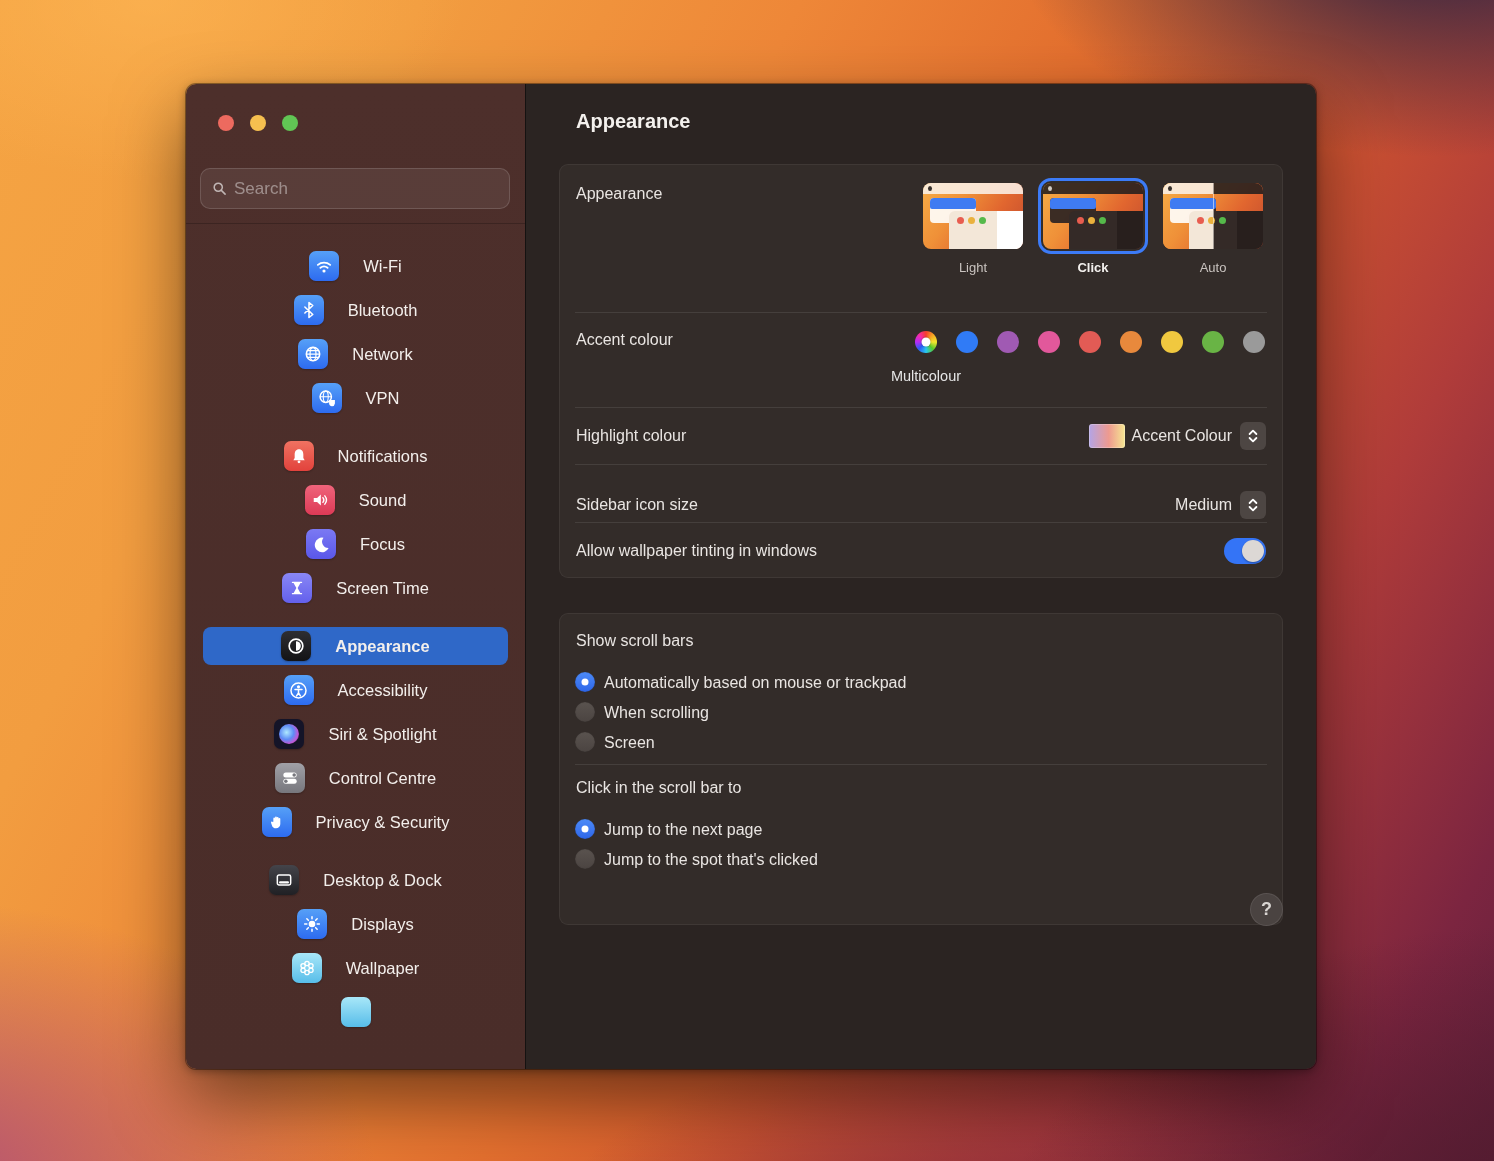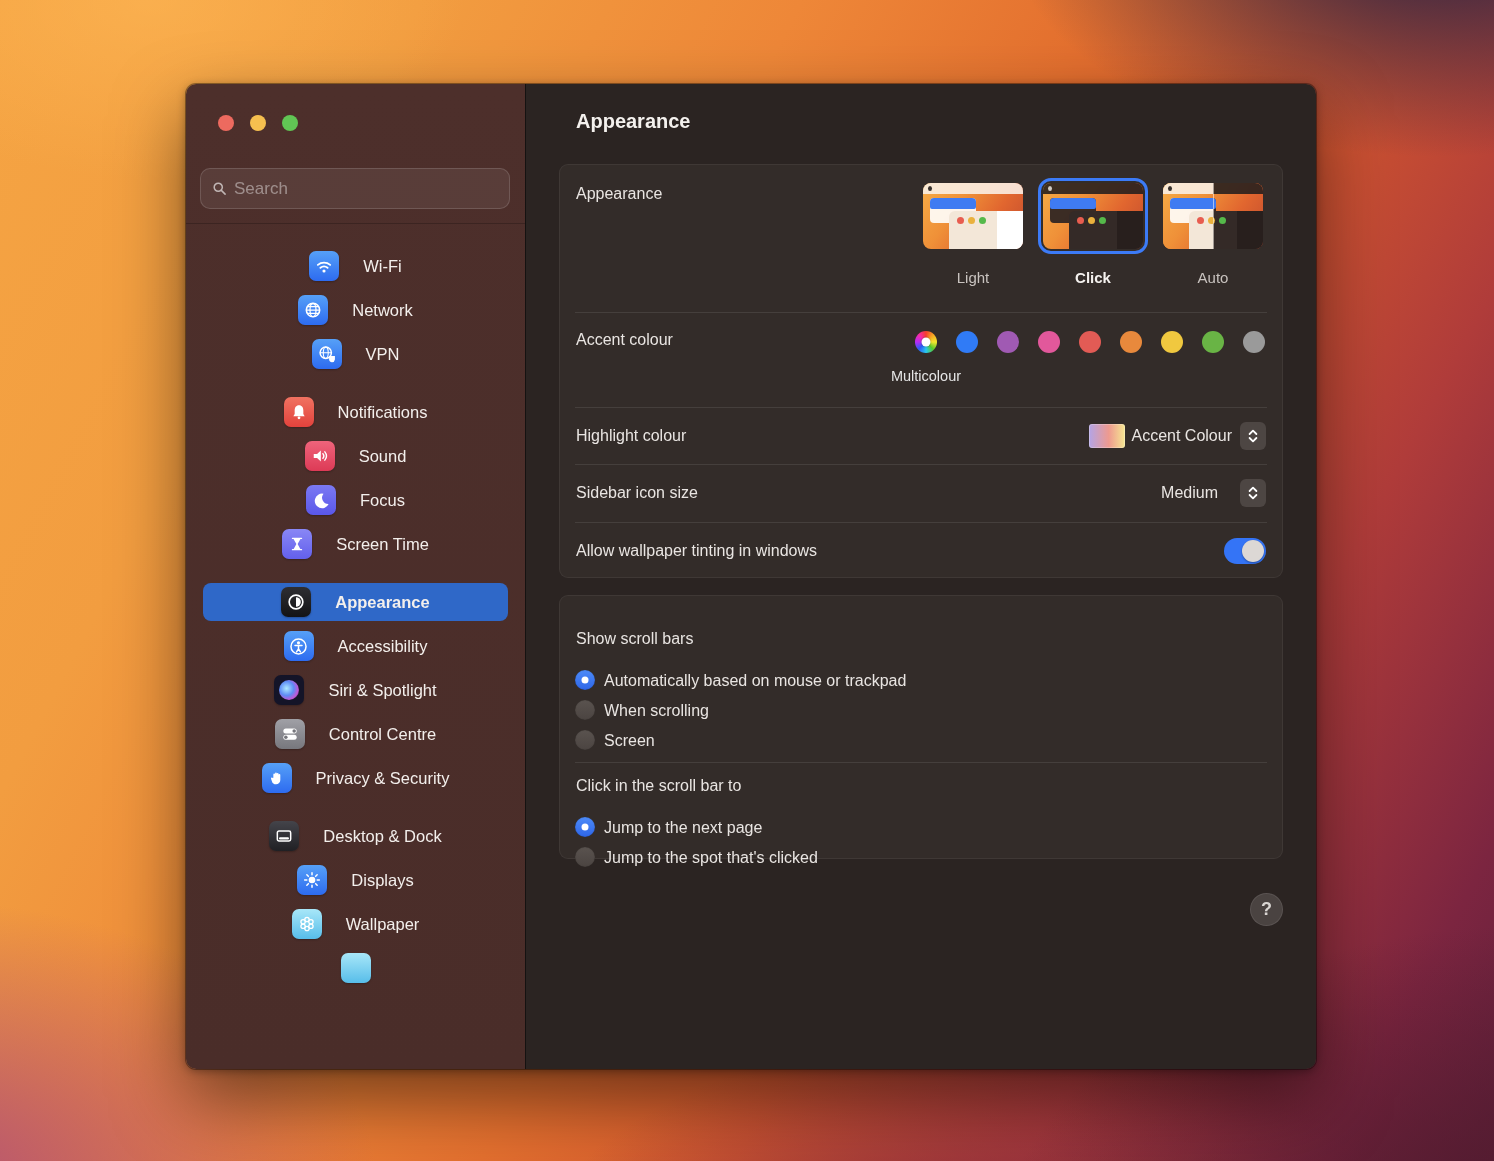--- a/index.html
+++ b/index.html
@@ -81,33 +81,33 @@
     flex:1; background:#2b2422; position:relative;
     border-left:1px solid rgba(0,0,0,.5);
   }
   .main-title { position:absolute; left:50px; top:26px; font-size:20px; font-weight:700; color:#f4f1ee; }
 
   .gbox {
     position:absolute; left:33px; width:724px;
     background:#332c29; border:1px solid rgba(255,255,255,.06); border-radius:9px;
   }
   .gbox1 { top:80px; height:414px; }
-  .gbox2 { top:511px; height:264px; padding:32px 15px; }
+  .gbox2 { top:529px; height:312px; padding:16px 15px; }
 
   .sep { position:absolute; left:15px; right:15px; height:1px; background:rgba(255,255,255,.09); }
 
   .row-label { font-size:16px; color:#e9e5e2; }
   .abs-label { position:absolute; left:16px; }
 
   
   .thumbs { position:absolute; right:14px; top:13px; display:flex; gap:10px; }
   .app-option { display:flex; flex-direction:column; align-items:center; cursor:default; }
   .ring { border:3px solid transparent; border-radius:13px; padding:2px; }
   .ring.selected { border-color:#3c7bf7; }
-  .thumb-label { margin-top:15px; font-size:15px; color:#c9c3bf; }
+  .thumb-label { margin-top:6px; font-size:13px; color:#c9c3bf; }
   .thumb-label.selected { color:#f4f1ee; font-weight:700; }
 
   .thumb {
     width:100px; height:66px; border-radius:8px; overflow:hidden; position:relative;
     background:linear-gradient(125deg,#f6ac46 0%,#ef9038 35%,#e1662f 65%,#bf4a2e 100%);
   }
   .menubar { position:absolute; top:0; left:0; right:0; height:11px; }
   .thumb.light .menubar { background:rgba(250,241,232,.88); }
   .thumb.dark  .menubar { background:rgba(40,32,30,.9); }
   .apple-dot { position:absolute; top:3px; left:5px; width:4px; height:5px; border-radius:50%; background:rgba(20,16,14,.85); }
@@ -202,20 +202,28 @@
       <div class="sb-group">
         <div class="sb-item">
           <span class="tile bg-blue">
             <svg width="20" height="20" viewBox="0 0 24 24">
               <path class="st" d="M4.6 10.6 a11.5 11.5 0 0 1 14.8 0" stroke-width="2.2"></path>
               <path class="st" d="M7.7 14.2 a6.8 6.8 0 0 1 8.6 0" stroke-width="2.2"></path>
               <circle cx="12" cy="18" r="1.9" fill="#fff"></circle>
             </svg>
           </span>
           <span class="sb-label">Wi-Fi</span>
+        </div>
+        <div class="sb-item">
+          <span class="tile bg-blue">
+            <svg width="18" height="18" viewBox="0 0 24 24">
+              <path class="st" d="M6.5 8 L17 18 L12 22 V2 L17 6 L6.5 16" stroke-width="2.1"></path>
+            </svg>
+          </span>
+          <span class="sb-label">Bluetooth</span>
         </div>
         <div class="sb-item">
           <span class="tile bg-blue">
             <svg width="20" height="20" viewBox="0 0 24 24">
               <circle class="st" cx="12" cy="12" r="8" stroke-width="1.9"></circle>
               <ellipse class="st" cx="12" cy="12" rx="3.6" ry="8" stroke-width="1.5"></ellipse>
               <path class="st" d="M4.3 12 h15.4 M5.4 8 h13.2 M5.4 16 h13.2" stroke-width="1.5"></path>
             </svg>
           </span>
           <span class="sb-label">Network</span>
@@ -473,21 +481,21 @@
         <button class="stepper">
           <svg width="12" height="16" viewBox="0 0 12 16">
             <path class="st" d="M2.6 6 L6 2.6 L9.4 6" stroke-width="1.8"></path>
             <path class="st" d="M2.6 10 L6 13.4 L9.4 10" stroke-width="1.8"></path>
           </svg>
         </button>
       </div>
 
       <div class="sep" style="top:299px;"></div>
 
-      <div class="vrow" style="top:299px; height:58px;gap:14px;">
+      <div class="vrow" style="top:311px; height:58px;">
         <span class="row-label">Sidebar icon size</span>
         <span class="spacer"></span>
         <span class="sel-value">Medium</span>
         <button class="stepper">
           <svg width="12" height="16" viewBox="0 0 12 16">
             <path class="st" d="M2.6 6 L6 2.6 L9.4 6" stroke-width="1.8"></path>
             <path class="st" d="M2.6 10 L6 13.4 L9.4 10" stroke-width="1.8"></path>
           </svg>
         </button>
       </div>

